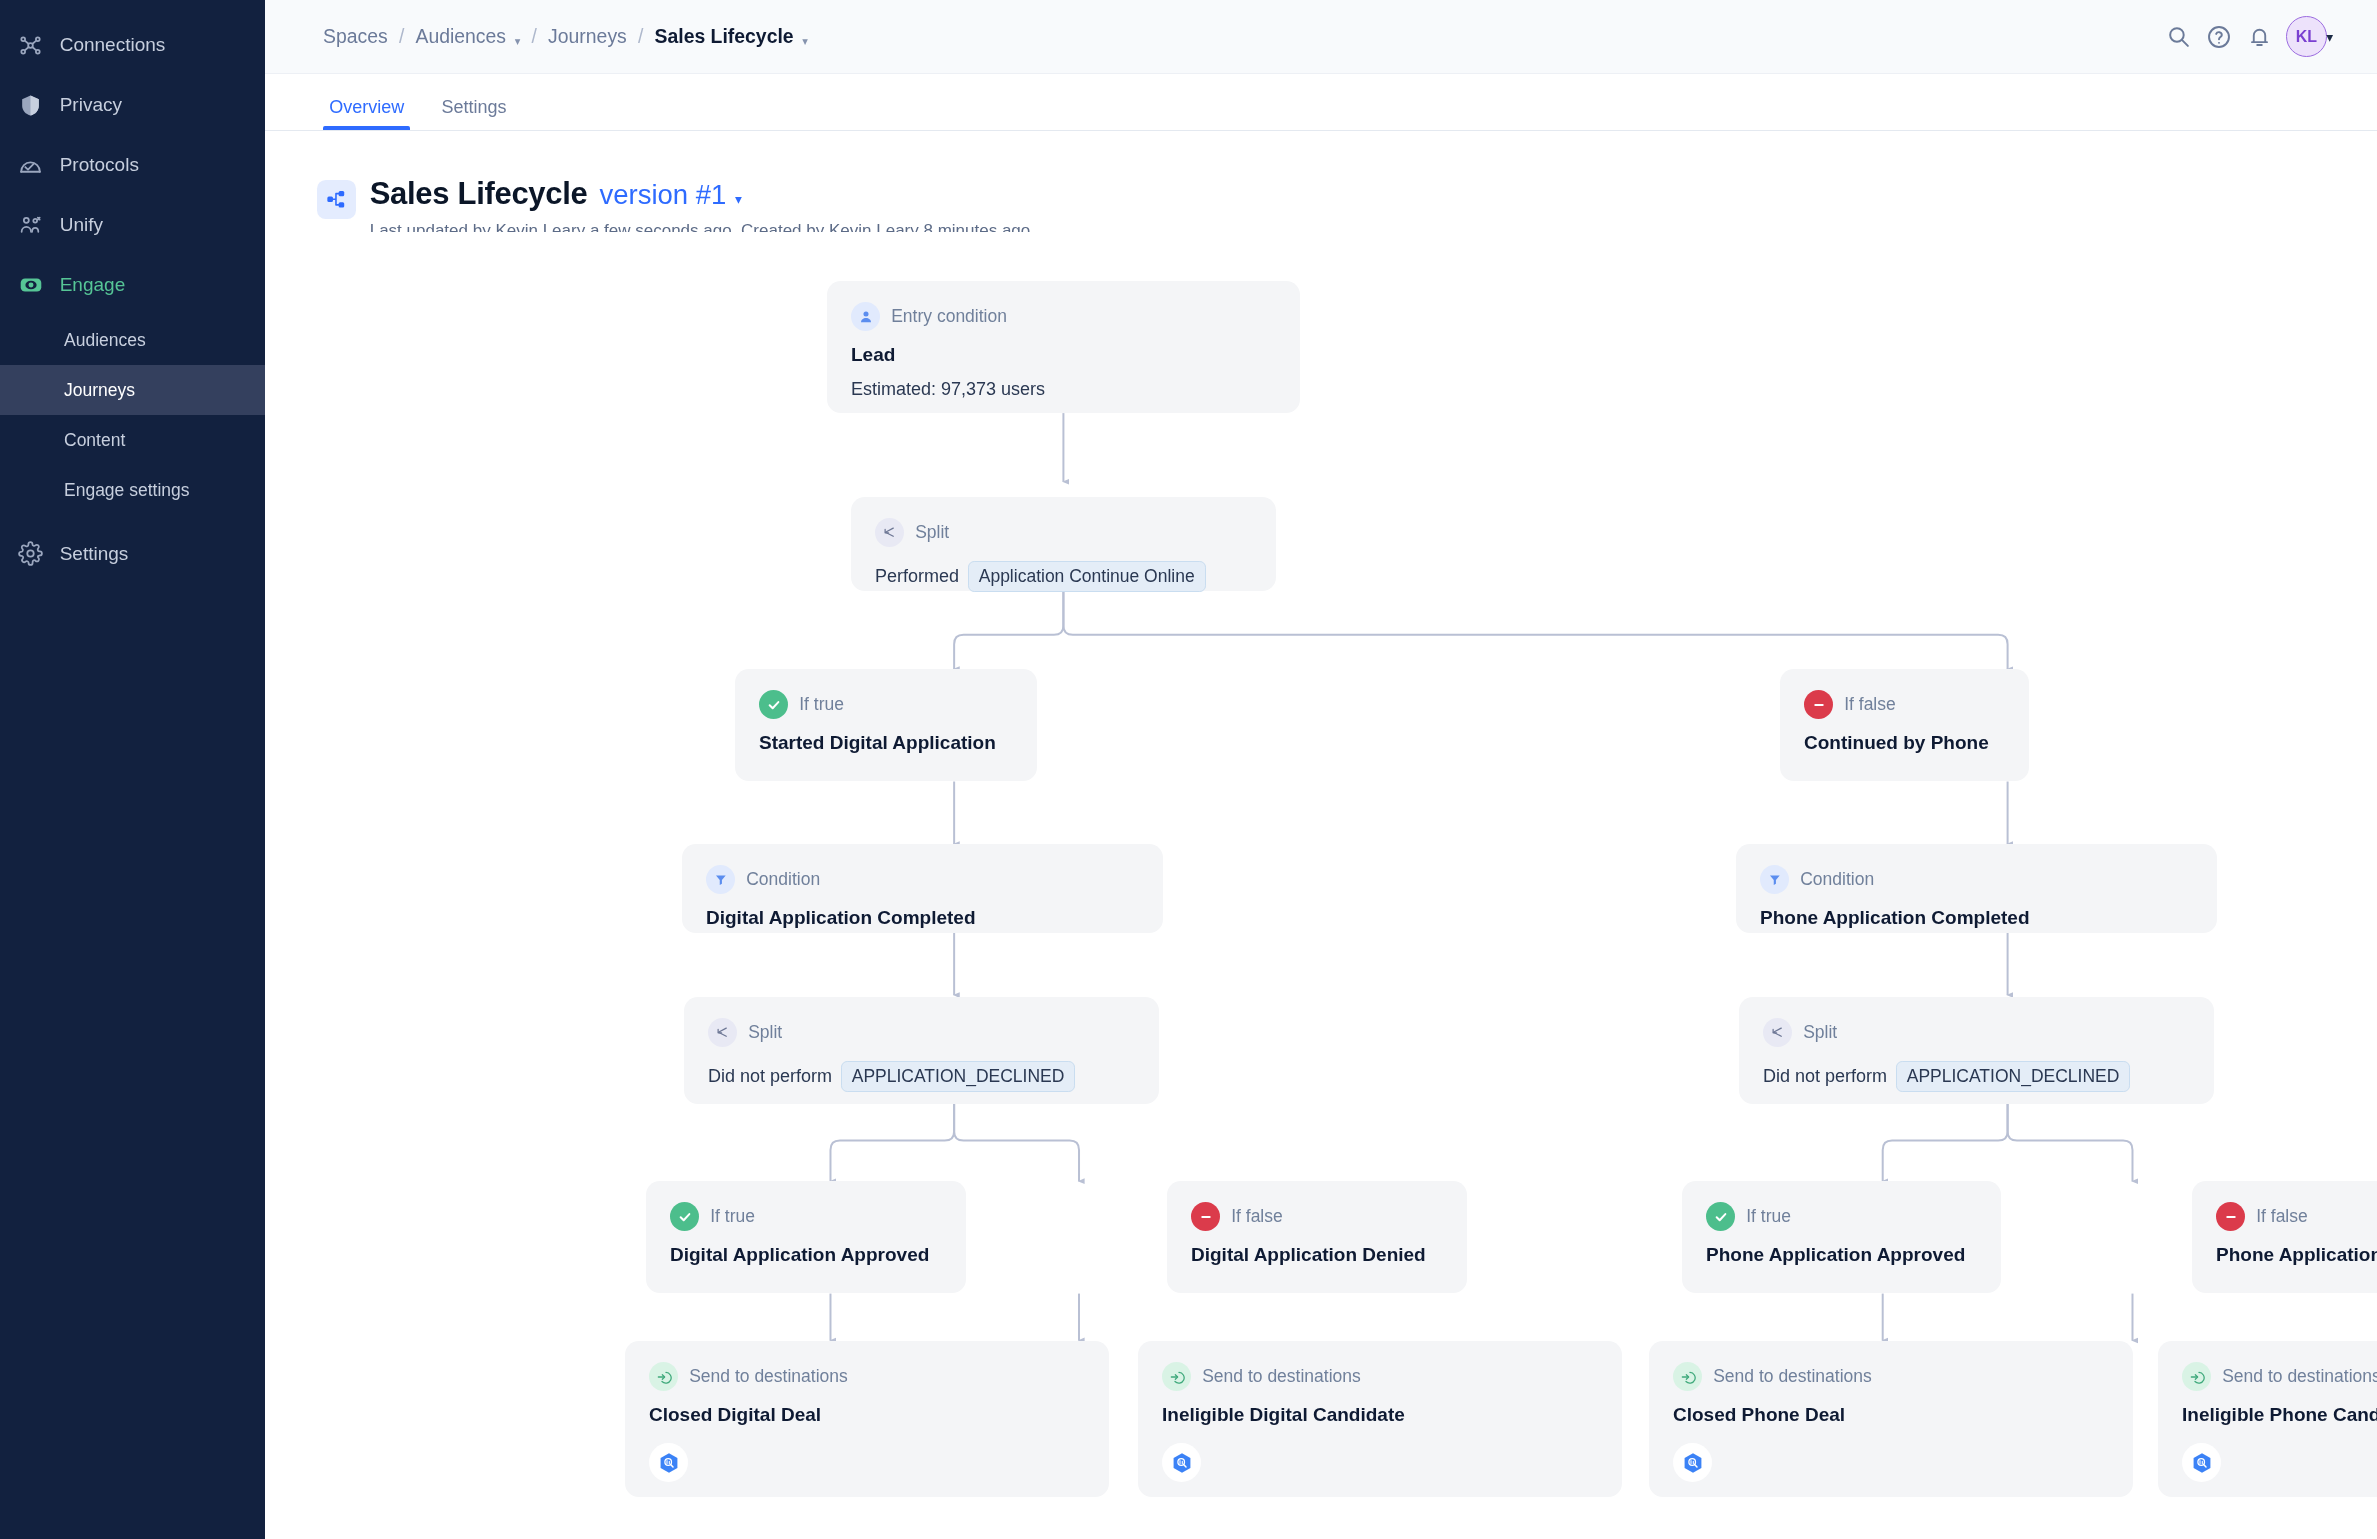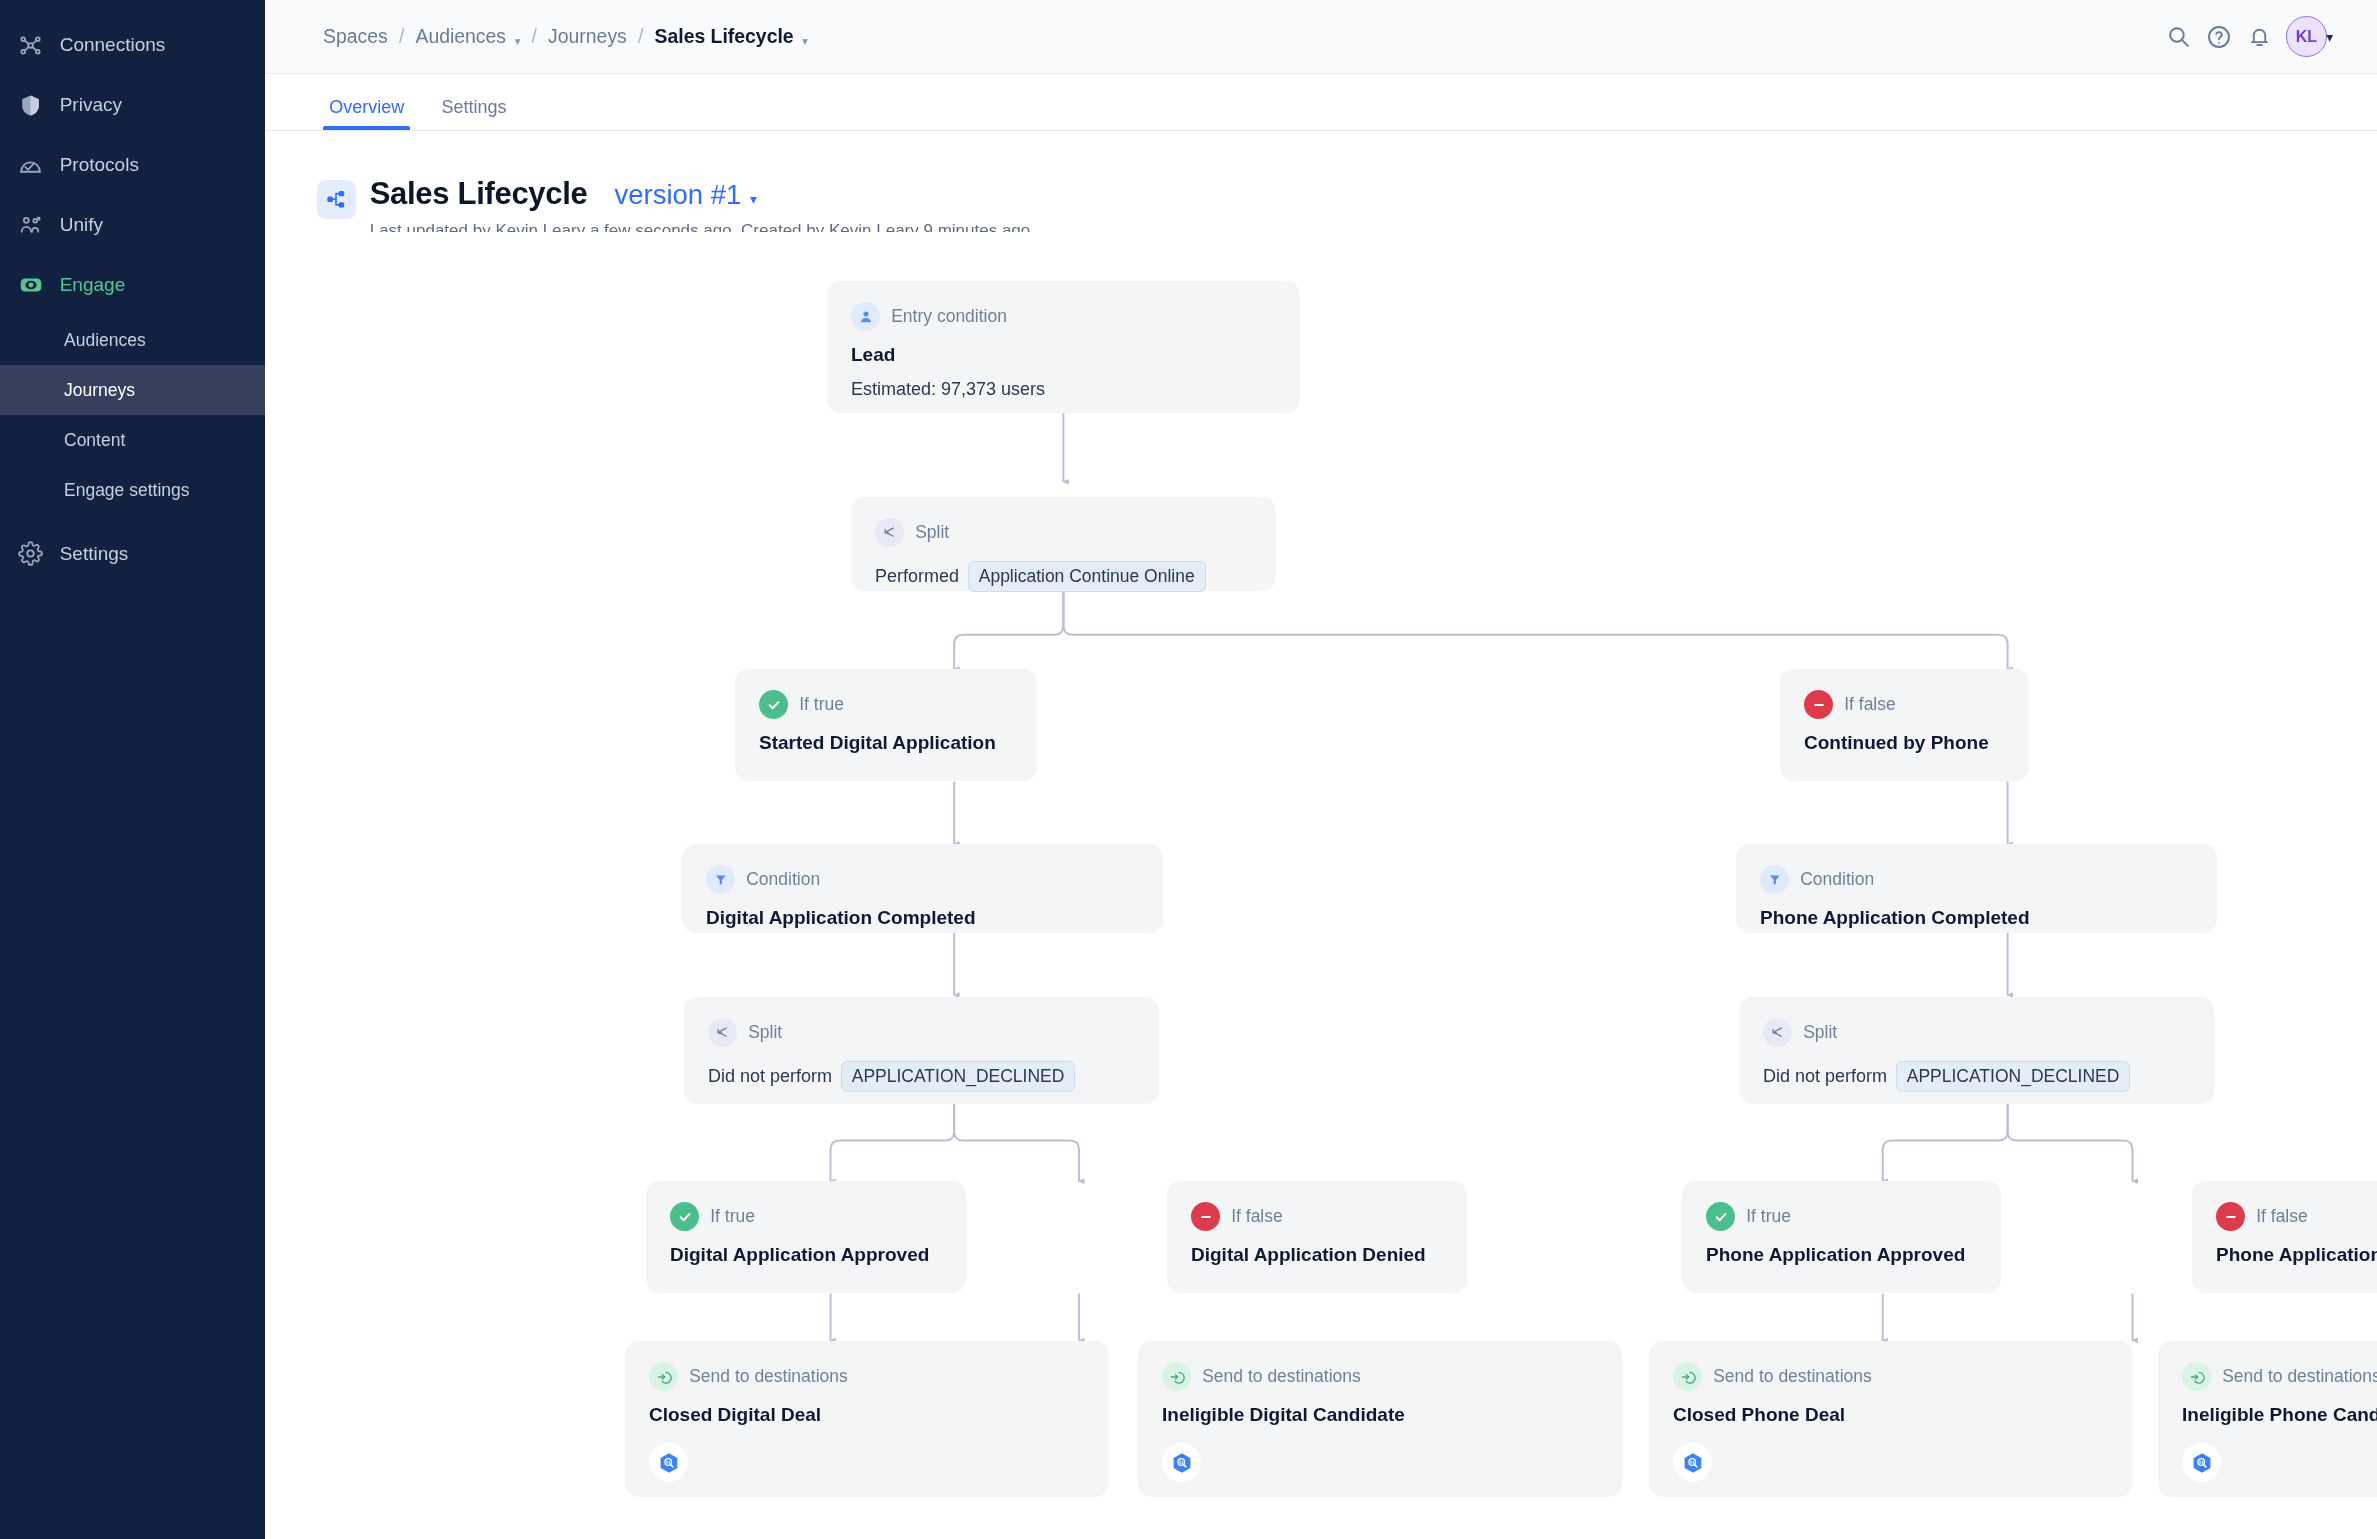--- a/index.html
+++ b/index.html
@@ -85,21 +85,21 @@
 
   
   #page-header { position: absolute; left: 265px; top: 132px; width: 2112px; height: 100px; }
   .ph-left { position: absolute; left: 52px; top: 44px; display: flex; align-items: flex-start; }
   .ph-badge-ico {
     width: 39px; height: 39px; border-radius: 8.7px; background: #E4ECFE;
     display: flex; align-items: center; justify-content: center; margin-right: 13.7px; margin-top: 3.7px;
   }
   .ph-title-row { display: flex; align-items: baseline; }
   .ph-title { font-size: 31px; font-weight: 700; color: #0B1628; letter-spacing: -0.3px; }
-  .ph-version { font-size: 27.5px; color: #2E6BFF; margin-left: 27px; cursor: pointer; }
+  .ph-version { font-size: 27.5px; color: #2E6BFF; margin-left: 12px; cursor: pointer; }
   .ph-version-caret { color: #2E6BFF; font-size: 13.7px; margin-left: 8.7px; cursor:pointer; }
   .ph-sub { font-size: 17px; color: #5C6B87; margin-top: 8.7px; }
 
   .ph-right { position: absolute; right: 44px; top: 174px; display: flex; align-items: center; gap: 0; }
   .pill {
     background: #C8D8FE; color: #2553D6; font-size: 13.7px; font-weight: 700;
     padding: 5.6px 11.2px; border-radius: 5px; letter-spacing: 0.4px;
   }
   .status-dot { width: 11.2px; height: 11.2px; border-radius: 50%; background: #2E6BFF; margin: 0 11.2px 0 19px; }
   .status-txt { font-size: 19px; color: #2A3852; }
@@ -287,21 +287,21 @@
         <rect x="14.5" y="15.2" width="6" height="5.6" rx="1.6" fill="#2E6BFF"></rect>
         <path d="M8.5 12h3.2M11.7 12V6M11.7 12v6M11.7 6h2.8M11.7 18h2.8" stroke="#2E6BFF" stroke-width="1.7" stroke-linecap="round"></path>
       </svg>
     </div>
     <div>
       <div class="ph-title-row">
         <span class="ph-title">Sales Lifecycle</span>
         <span class="ph-version">version #1</span>
         <span class="ph-version-caret">▾</span>
       </div>
-      <div class="ph-sub">Last updated by Kevin Leary a few seconds ago. Created by Kevin Leary 9 minutes ago.</div>
+      <div class="ph-sub">Last updated by Kevin Leary a few seconds ago. Created by Kevin Leary 8 minutes ago.</div>
     </div>
   </div>
 
   <div class="ph-right">
     <span class="pill">SINGLE ENTRY</span>
     <span class="status-dot"></span>
     <span class="status-txt">Publishing</span>
     <span class="dest-chip">
       <svg width="24" height="24" viewBox="0 0 24 24">
         <path d="M12 2.2 20.4 7v10L12 21.8 3.6 17V7z" fill="#3B82F6"></path>

